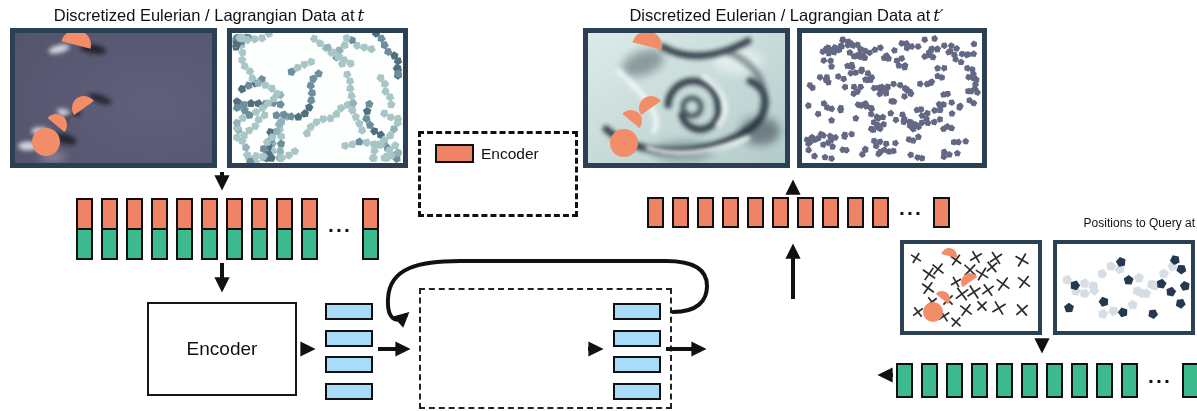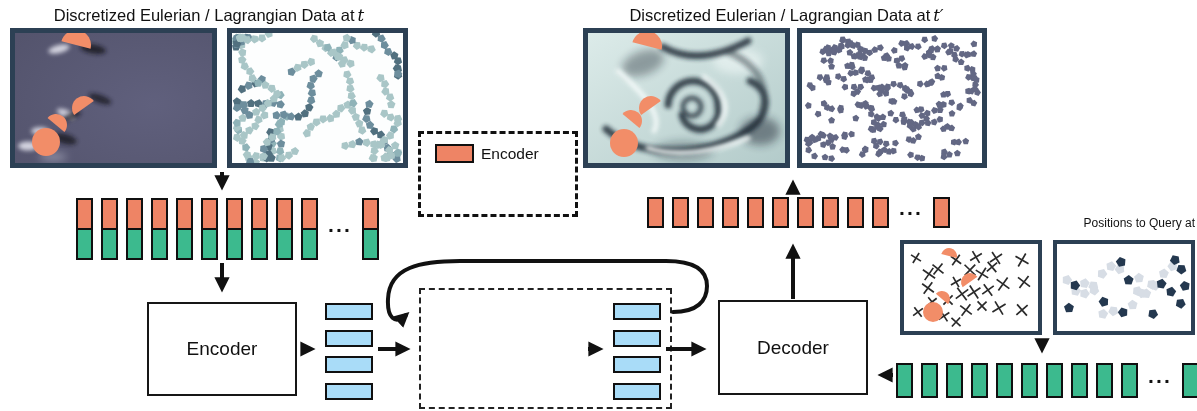--- a/index.html
+++ b/index.html
@@ -643,23 +643,20 @@
 
   <div class="dashedbox" style="left:419px;top:288px;width:253px;height:121px"></div>
 
   <div class="lat-col" style="left:613px;top:303px">
       <div class="latent-tok" style="background: rgb(169, 220, 248);"></div>
       <div class="latent-tok" style="background: rgb(169, 220, 248);"></div>
       <div class="latent-tok" style="background: rgb(169, 220, 248);"></div>
       <div class="latent-tok" style="background: rgb(169, 220, 248);"></div>
     </div>
 
-  <div class="box" style="left:718px;top:300px;width:150px;height:95px">
-    <span>Decoder</span>
-  </div>
 
 
   <div class="strip strip-feature" style="left:647px;top:197px;height:31px">
       <div class="tok tok-single" style="background: rgb(238, 132, 101);"></div>
       <div class="tok tok-single" style="background: rgb(238, 132, 101);"></div>
       <div class="tok tok-single" style="background: rgb(238, 132, 101);"></div>
       <div class="tok tok-single" style="background: rgb(238, 132, 101);"></div>
       <div class="tok tok-single" style="background: rgb(238, 132, 101);"></div>
       <div class="tok tok-single" style="background: rgb(238, 132, 101);"></div>
       <div class="tok tok-single" style="background: rgb(238, 132, 101);"></div>

